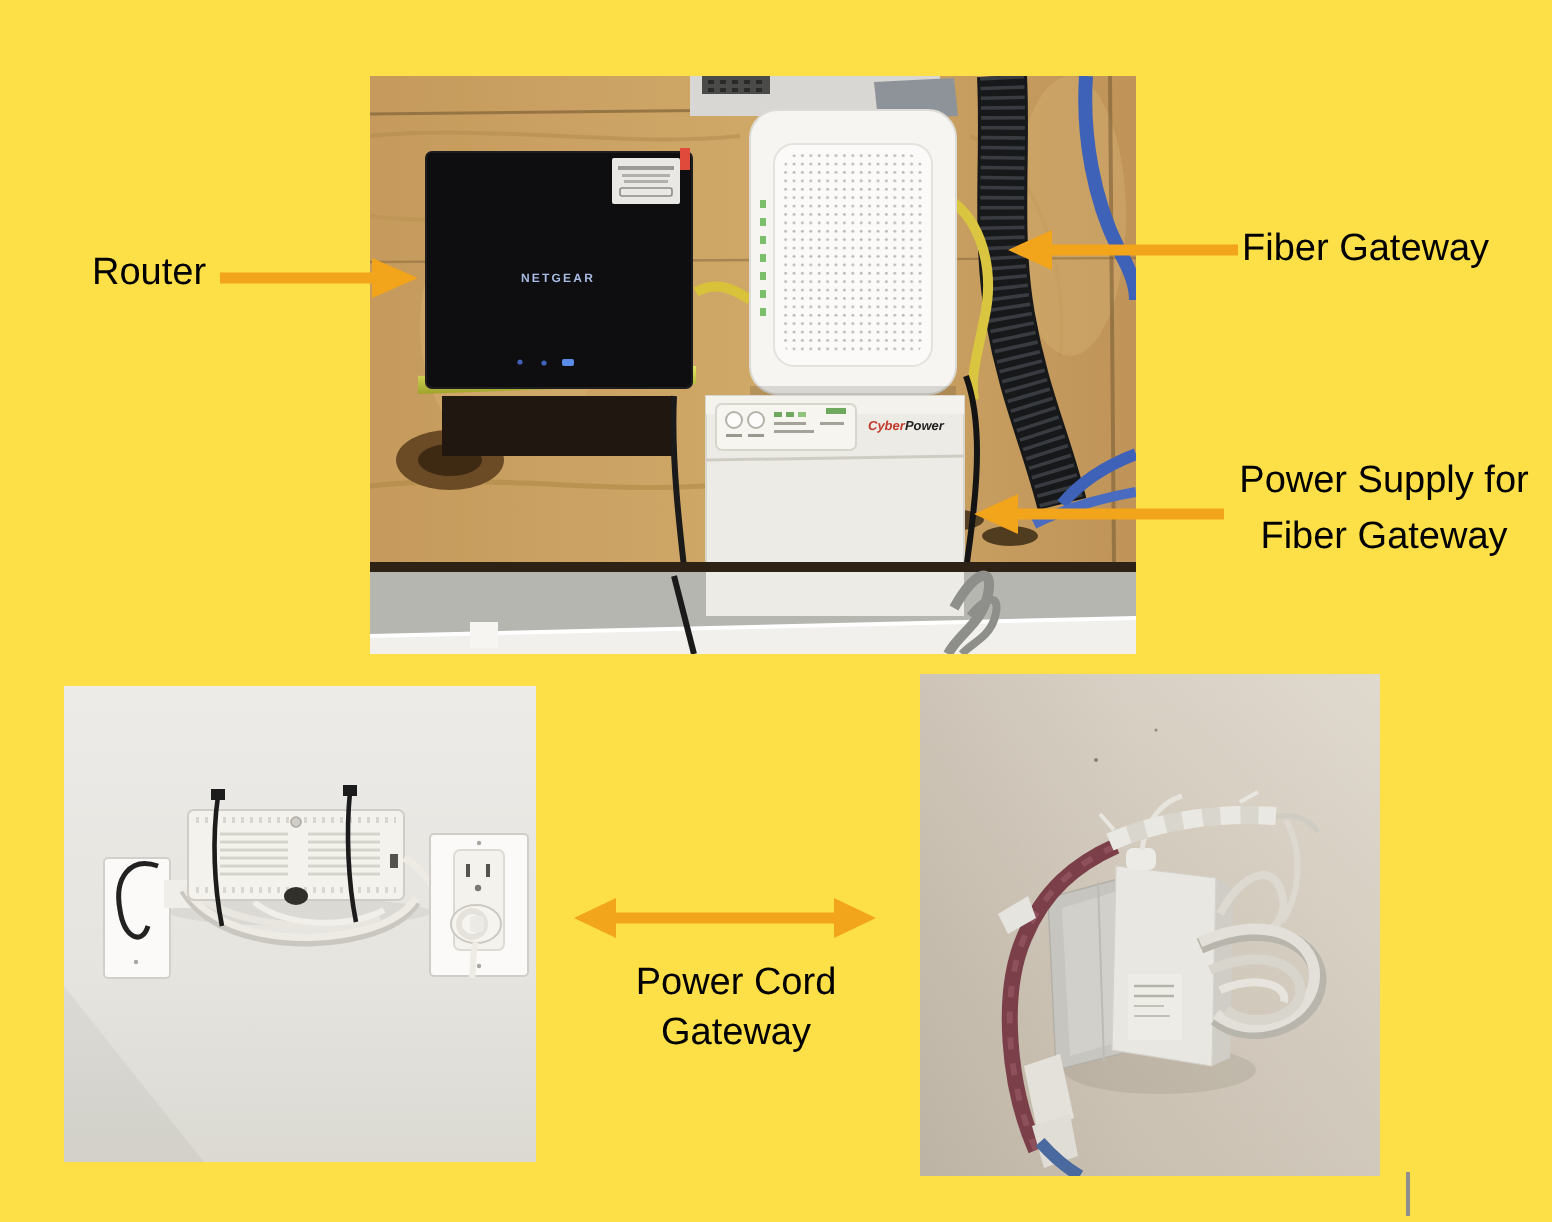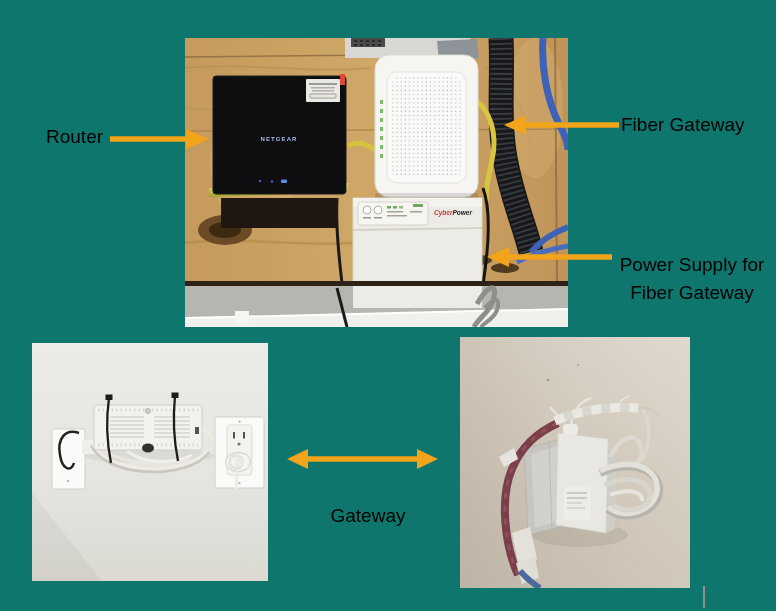--- a/index.html
+++ b/index.html
@@ -1,22 +1,22 @@
 <!DOCTYPE html>
 <html><head>
 <meta charset="utf-8">
 <style>
   html,body{margin:0;padding:0;background:#ffffff;}
   .page{
-    position:relative;width:776px;height:611px;background:#0f766e;
+    position:relative;width:776px;height:611px;background:#fde047;
     font-family:"Liberation Sans", sans-serif;color:#000;overflow:hidden;
   }
   .abs{position:absolute;}
   .label{font-size:19px;color:#000;line-height:26px;white-space:nowrap;}
-  .label-center{text-align:center;white-space:normal;margin-top:24px;}
+  .label-center{text-align:center;white-space:normal;}
   .photo{position:absolute;display:block;}
   .photo svg{display:block;}
   .caret{position:absolute;width:2px;height:22px;background:#8f8f8f;}
   .arrow{position:absolute;}
 </style>
 </head>
 <body>
 
 <div class="page">
 
@@ -330,18 +330,19 @@
       </g>
 
       <path d="M60,234 C68,243 75,248 80,251" stroke="#4a699f" stroke-width="6" fill="none"></path>
     </svg>
   </figure>
 
   <svg class="arrow" style="left:286px;top:448px;" width="153" height="22">
     <polygon class="arrow-shape" points="1,11 22,1 22,8.2 131,8.2 131,1 152,11 131,21 131,13.8 22,13.8 22,21" fill="#F2A41B"></polygon>
   </svg>
   <div class="abs label label-center" style="left: 303px; top: 479px; width: 130px; line-height: 25px; color: rgb(0, 0, 0);">
+    <div>Power Cord</div>
     <div>Gateway</div>
   </div>
 
   <div class="caret" style="left:703px;top:586px;"></div>
 
 </div>
 
 </body></html>

